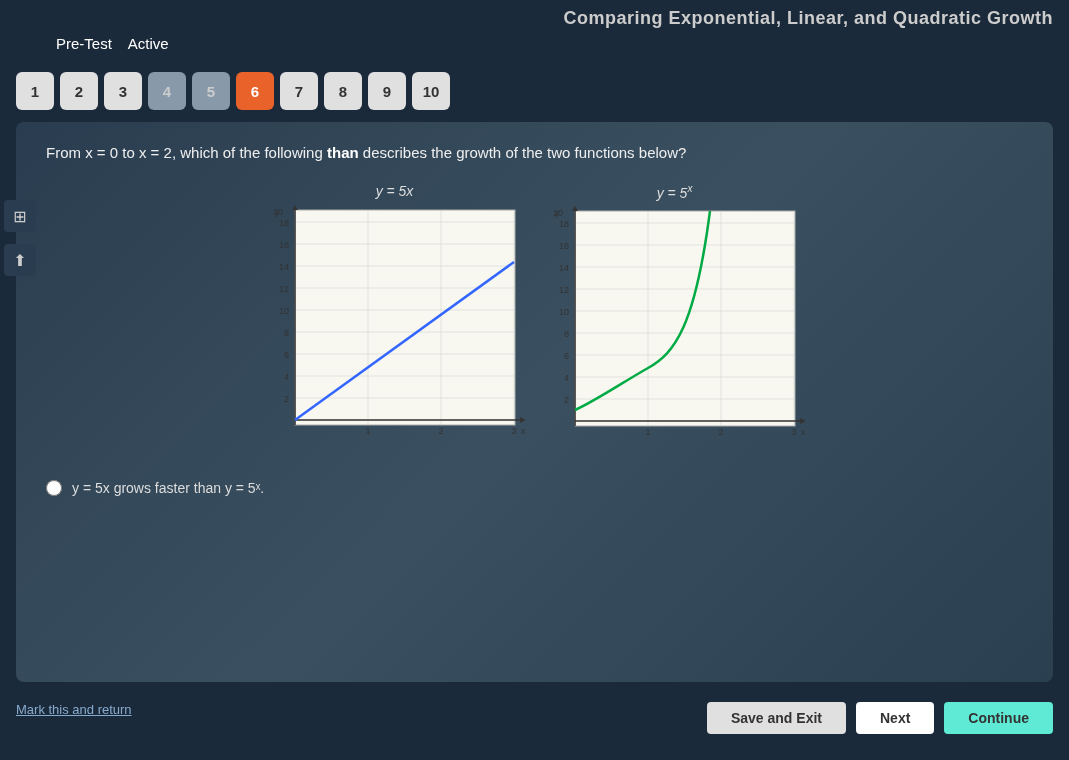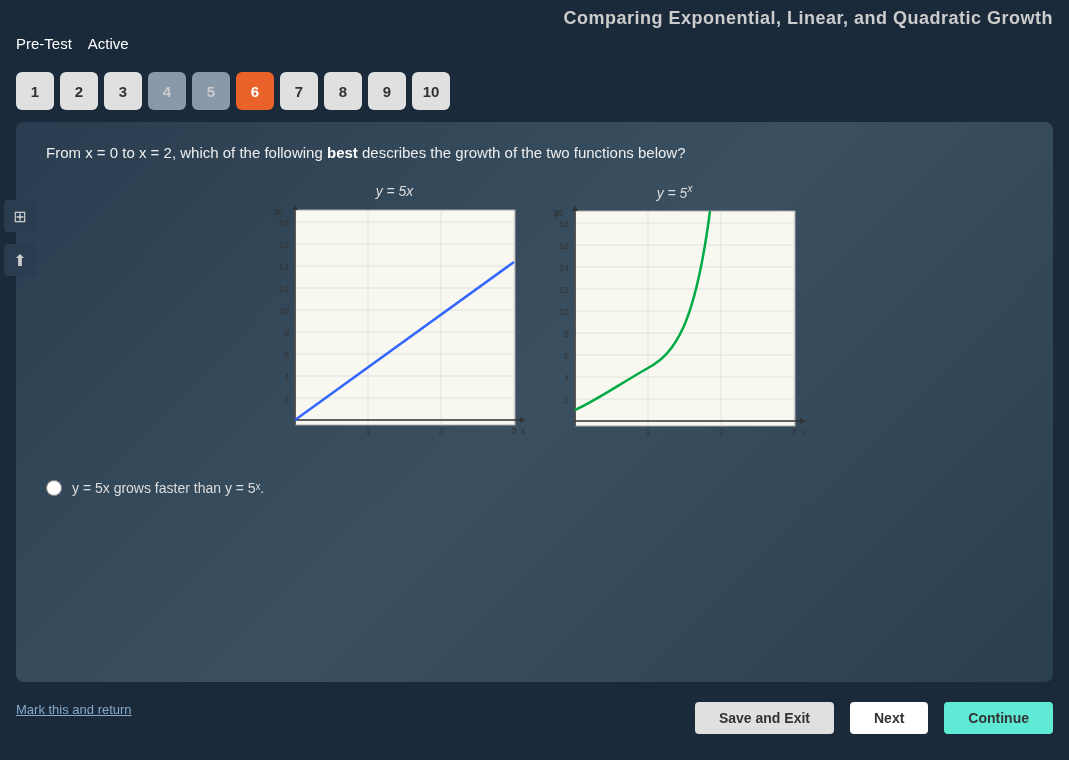--- a/index.html
+++ b/index.html
@@ -27,20 +27,21 @@
       text-align: right;
     }
 
     .subtitle-bar {
       display: flex;
       align-items: center;
       gap: 16px;
       padding: 2px 0 8px 0;
       font-size: 15px;
       color: #ccc;
+      margin-left: 40px;
     }
 
     .subtitle-bar span {
       color: #fff;
     }
 
     .pagination {
       display: flex;
       gap: 6px;
       padding: 8px 16px 12px 16px;
@@ -158,21 +159,21 @@
 
     .mark-link {
       color: #88aacc;
       font-size: 13px;
       text-decoration: underline;
       cursor: pointer;
     }
 
     .bottom-buttons {
       display: flex;
-      gap: 16px;
+      gap: 10px;
       padding-left: 48px;
     }
 
     .btn {
       padding: 8px 24px;
       border-radius: 4px;
       border: none;
       font-size: 14px;
       cursor: pointer;
       font-weight: bold;
@@ -238,21 +239,21 @@
   <button class="page-btn">10</button>
 </div>
 
 <div class="left-icons">
   <div class="left-icon">⊞</div>
   <div class="left-icon">⬆</div>
 </div>
 
 <div class="main-content">
   <div class="question-text">
-    From x = 0 to x = 2, which of the following <strong>best</strong> describes the growth of the two functions below?
+    From x = 0 to x = 2, which of the following <strong>than</strong> describes the growth of the two functions below?
   </div>
 
   <div class="graphs-row">
 
     <div class="graph-container">
       <div class="graph-title">y = 5x</div>
       <div class="graph-area">
         <svg class="graph-svg" viewBox="0 0 260 250">
 
           <rect x="30" y="5" width="220" height="215" fill="#f8f8f0" stroke="#aaa" stroke-width="1"></rect>

